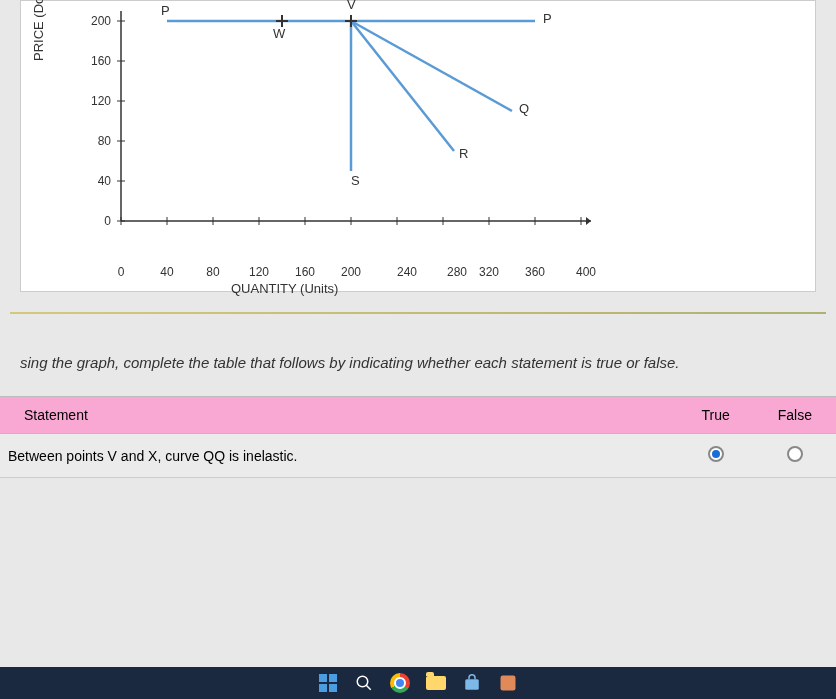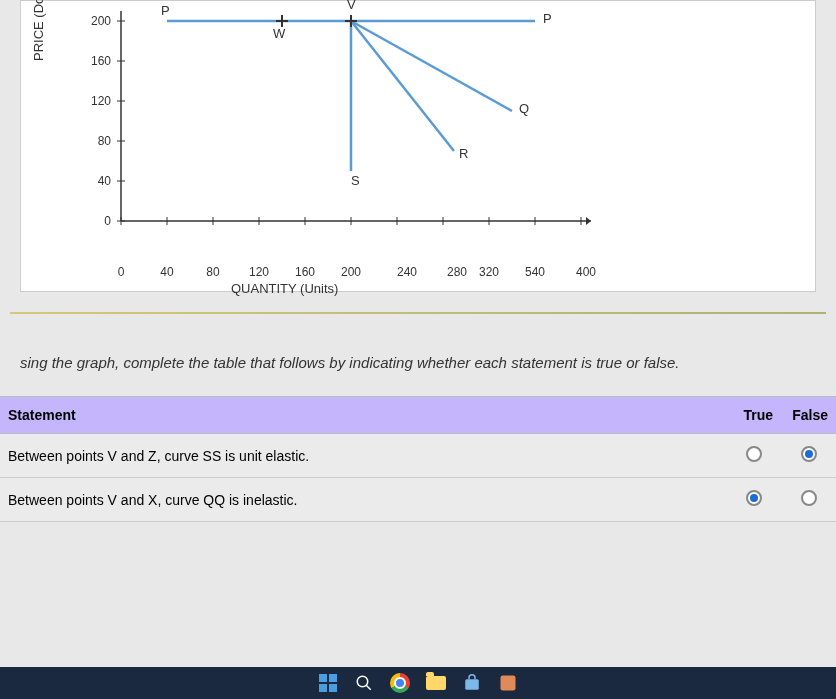--- a/index.html
+++ b/index.html
@@ -66,26 +66,26 @@
       color: #333;
       margin: 40px 0 25px 0;
       padding: 0 20px;
     }
     .statement-table {
       width: 100%;
       border-collapse: collapse;
     }
     .statement-table th {
       text-align: left;
-      font-weight: bold;
+      font-weight: normal;
       font-size: 14px;
-      padding: 10px 8px;
+      padding: 10px 24px;
       border-top: 1px solid #bbb;
       border-bottom: 1px solid #bbb;
-      background: #c4b5fd;
+      background: #f9a8d4;
     }
     .statement-table th.center { text-align: right; width: 55px; }
     .statement-table td {
       padding: 12px 8px;
       border-bottom: 1px solid #ccc;
       font-size: 14px;
       background: #ebebeb;
     }
     .statement-table td.center { text-align: center; }
     .radio-sel {
@@ -194,21 +194,21 @@
 
     <div class="x-tick-label" style="left:55px;">0</div>
     <div class="x-tick-label" style="left:101px;">40</div>
     <div class="x-tick-label" style="left:147px;">80</div>
     <div class="x-tick-label" style="left:193px;">120</div>
     <div class="x-tick-label" style="left:239px;">160</div>
     <div class="x-tick-label" style="left:285px;">200</div>
     <div class="x-tick-label" style="left:341px;">240</div>
     <div class="x-tick-label" style="left:377px;margin-left:14px;">280</div>
     <div class="x-tick-label" style="left:423px;">320</div>
-    <div class="x-tick-label" style="left:469px;">540</div>
+    <div class="x-tick-label" style="left:469px;">360</div>
     <div class="x-tick-label" style="left:515px;text-align:right;">400</div>
 
     <div class="x-axis-label">QUANTITY (Units)</div>
 
     <div class="curve-label" style="left:110px; top:2px;">P</div>
     <div class="curve-label" style="left:492px; top:10px;">P</div>
     <div class="curve-label" style="left:222px; top:25px;">W</div>
     <div class="curve-label" style="left:296px; top:-4px;">V</div>
     <div class="curve-label" style="left:300px; top:172px;">S</div>
     <div class="curve-label" style="left:408px; top:145px;">R</div>
@@ -223,25 +223,20 @@
 <table class="statement-table">
   <thead>
     <tr>
       <th>Statement</th>
       <th class="center">True</th>
       <th class="center">False</th>
     </tr>
   </thead>
   <tbody>
     <tr>
-      <td>Between points V and Z, curve SS is unit elastic.</td>
-      <td class="center"><span class="radio-sel"></span></td>
-      <td class="center"><span class="radio-sel selected"></span></td>
-    </tr>
-    <tr>
       <td>Between points V and X, curve QQ is inelastic.</td>
       <td class="center"><span class="radio-sel selected"></span></td>
       <td class="center"><span class="radio-sel"></span></td>
     </tr>
   </tbody>
 </table>
 
 <div class="taskbar">
   <div class="tb-icon">
     <div class="tb-win">

